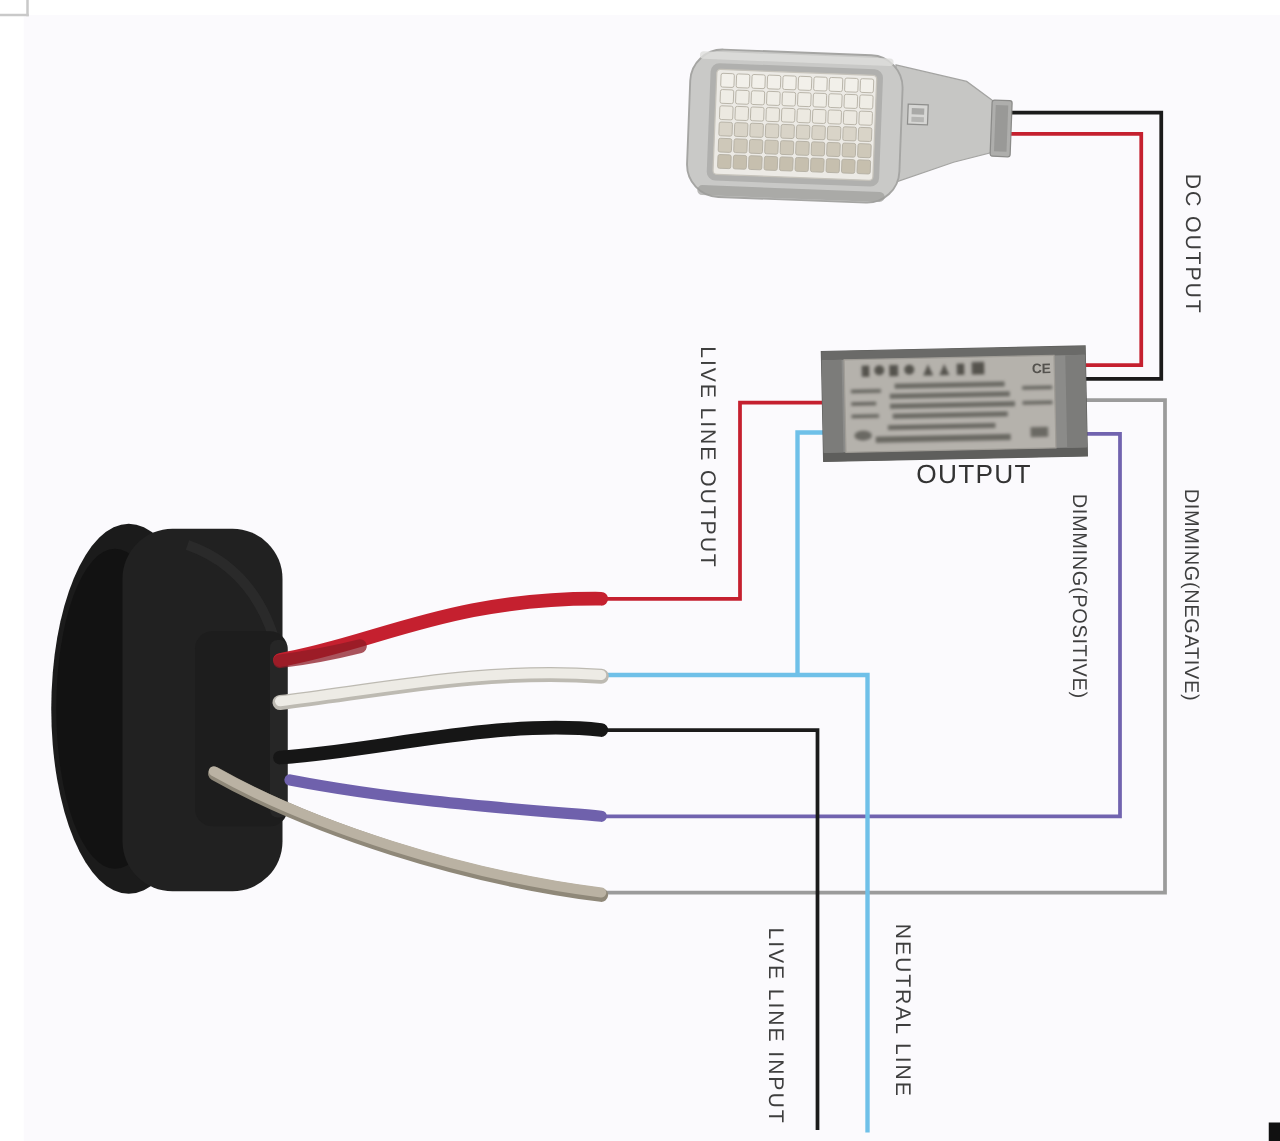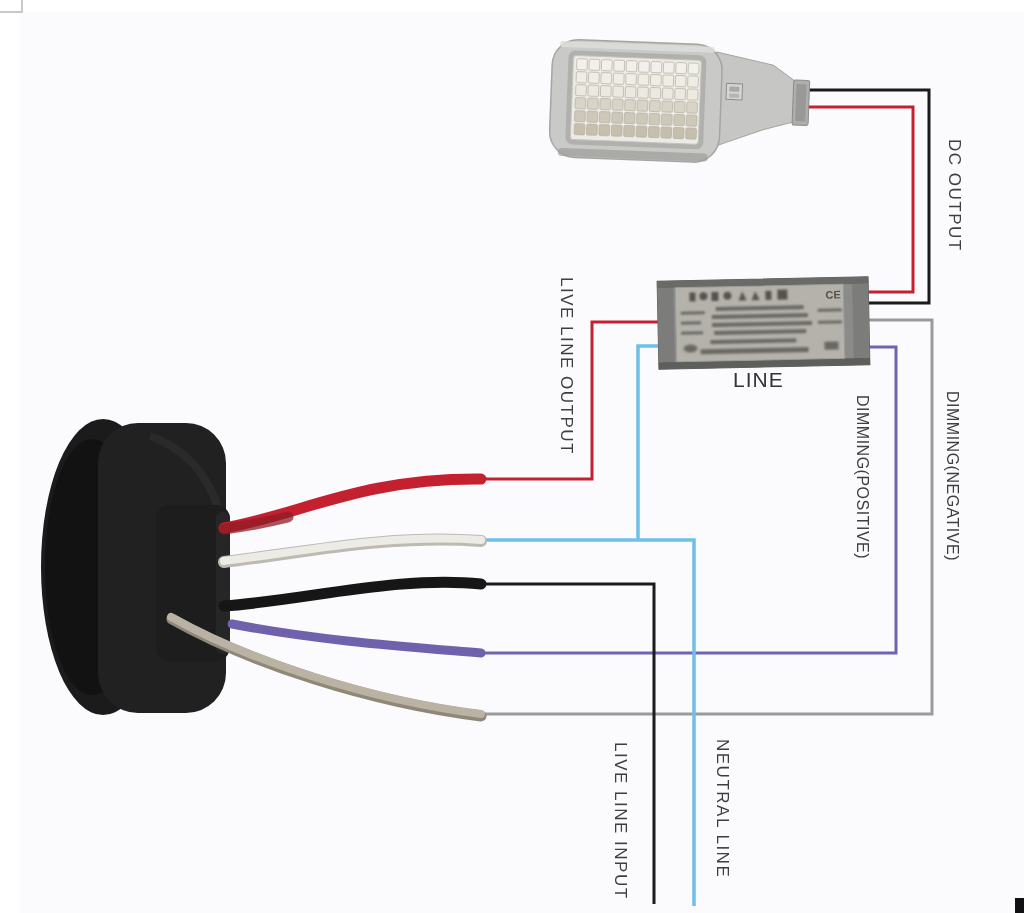--- a/index.html
+++ b/index.html
@@ -204,15 +204,15 @@
     <path d="M 171,617 C 249,661 370,700 481,714" stroke-width="8" stroke="#bab2a3"></path>
   </g>
 </svg>
 
 <div class="v-label" id="lbl-dc-output">DC OUTPUT</div>
 <div class="v-label" id="lbl-live-line-output">LIVE LINE OUTPUT</div>
 <div class="v-label small" id="lbl-dimming-positive">DIMMING(POSITIVE)</div>
 <div class="v-label small" id="lbl-dimming-negative">DIMMING(NEGATIVE)</div>
 <div class="v-label" id="lbl-live-line-input">LIVE LINE INPUT</div>
 <div class="v-label" id="lbl-neutral-line">NEUTRAL LINE</div>
-<div class="h-label" id="lbl-drive">LINE</div>
+<div class="h-label" id="lbl-drive">OUTPUT</div>
 
 <div class="end-mark"></div>
 
 </body></html>

